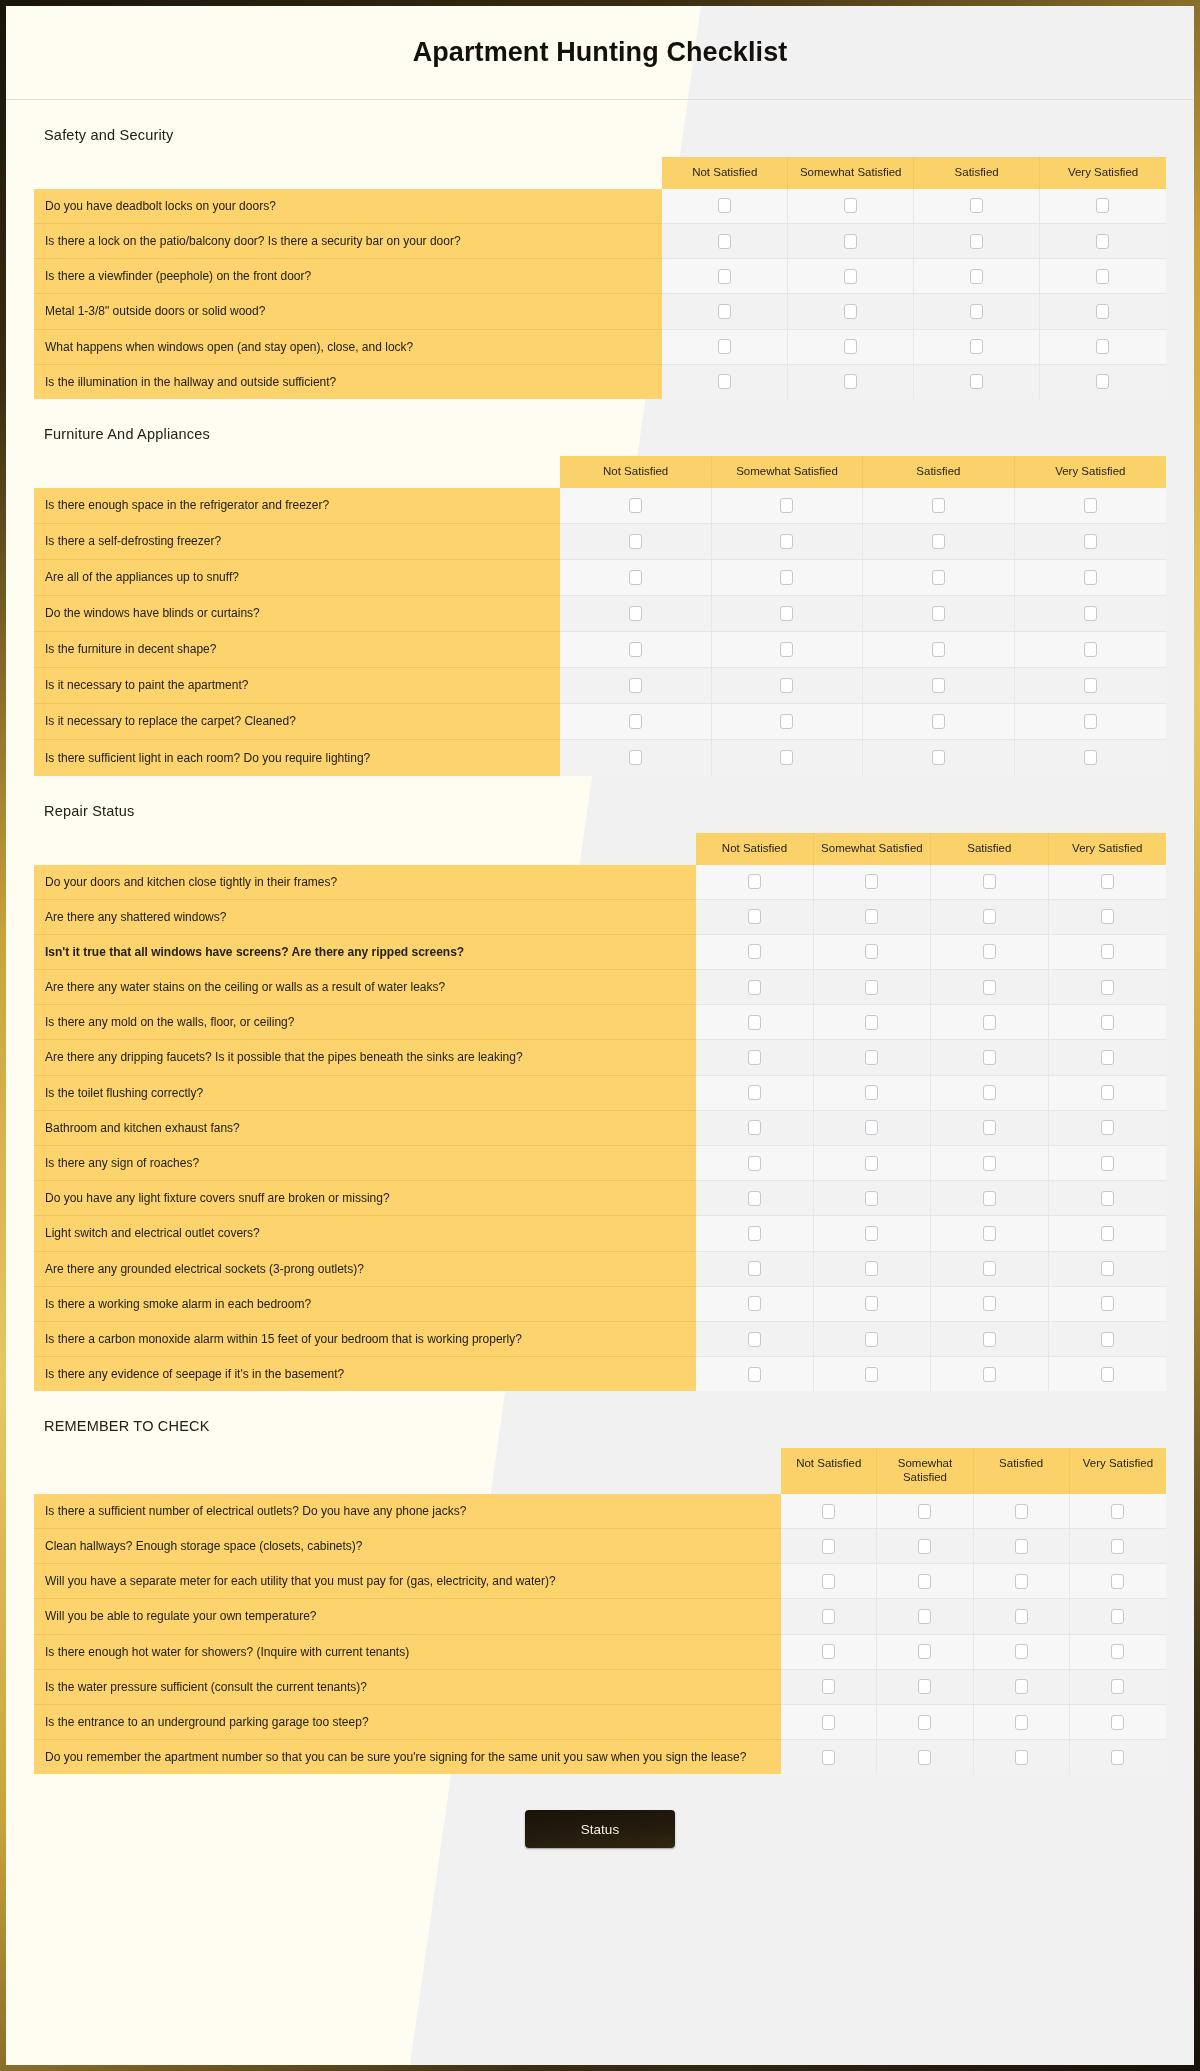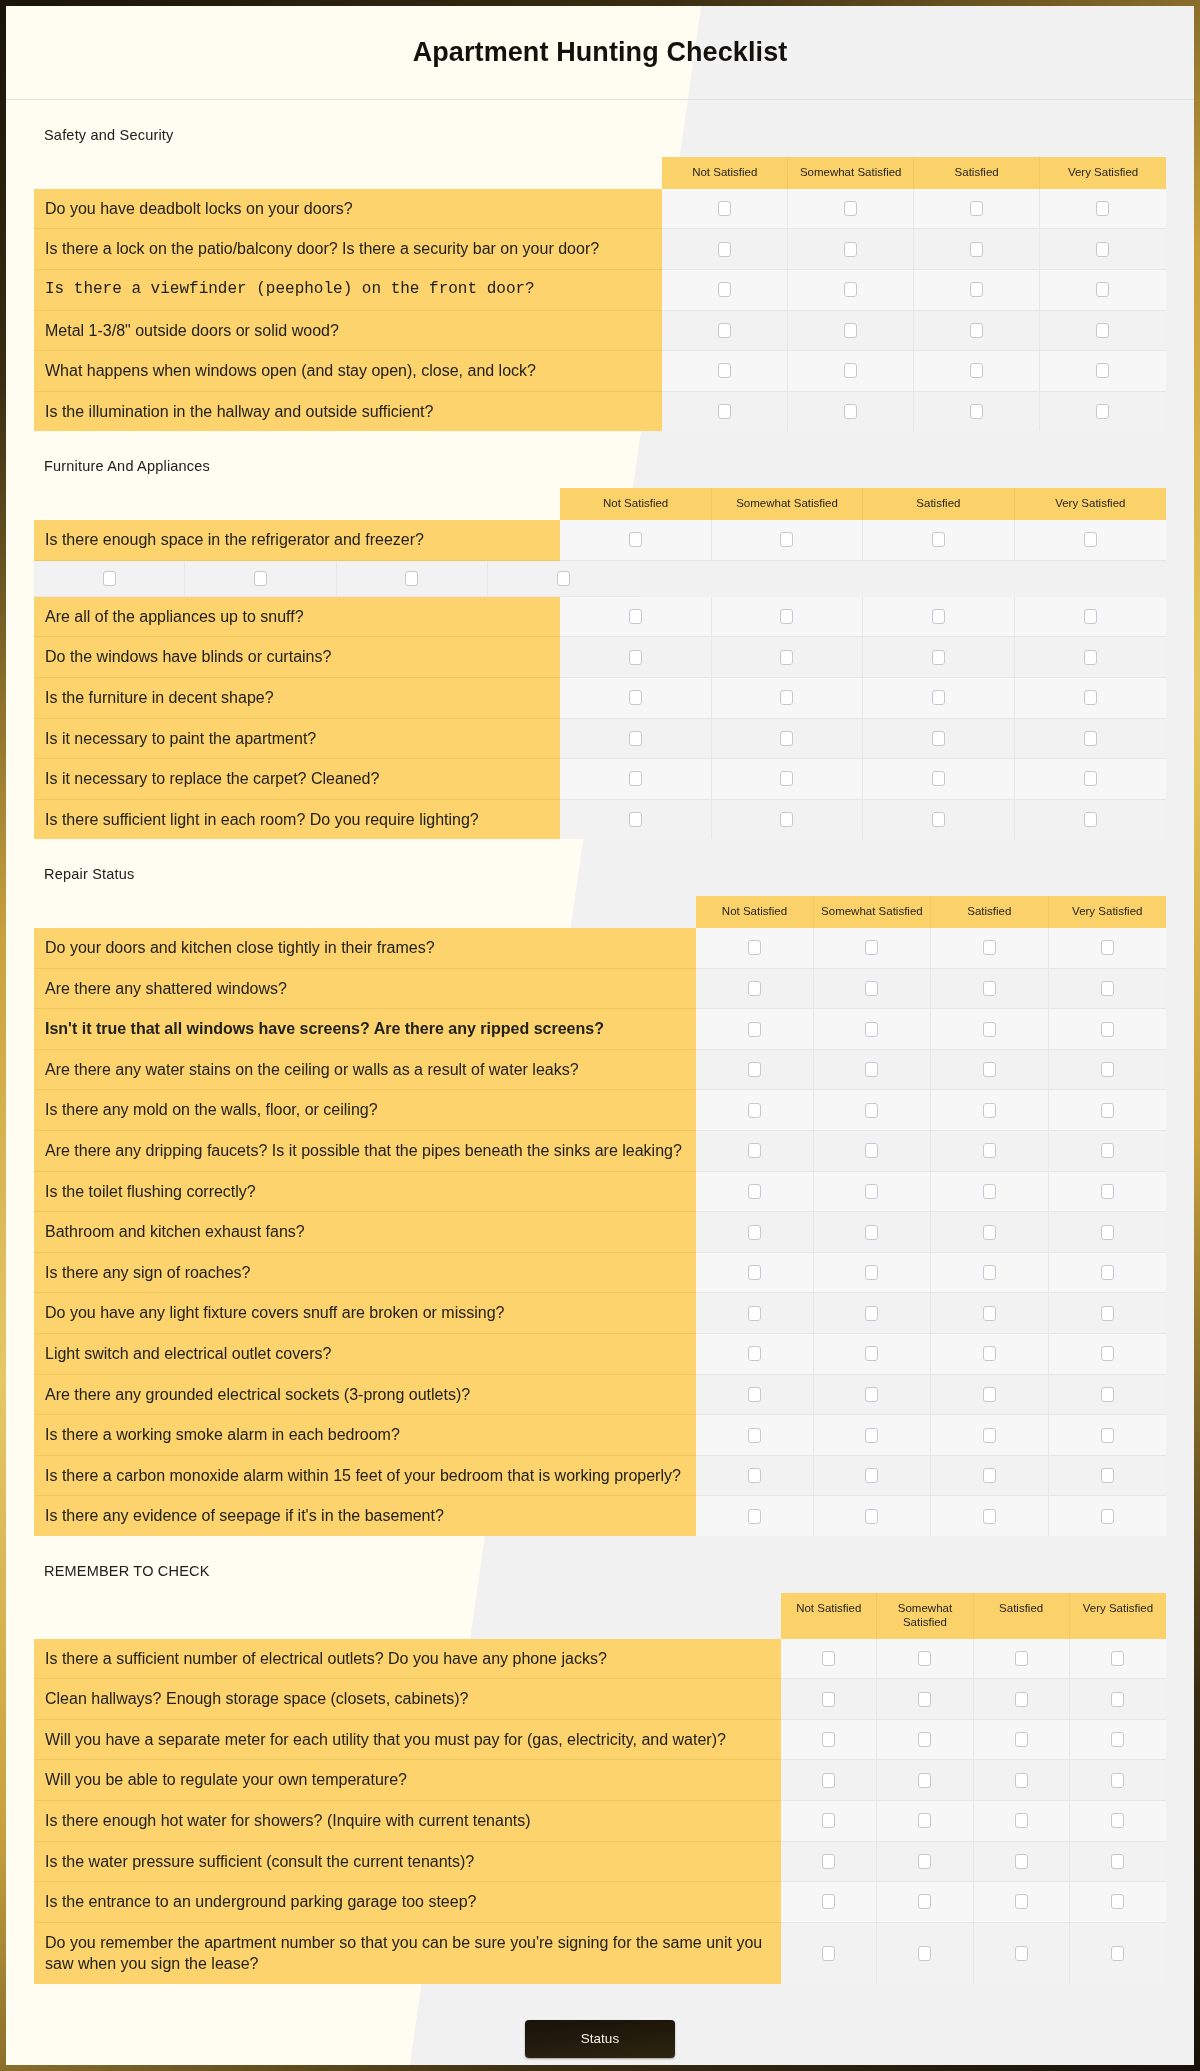--- a/index.html
+++ b/index.html
@@ -93,21 +93,21 @@
 
   .matrix-body { display: block; }
   .mrow {
     display: flex;
     align-items: stretch;
   }
   .qcell {
     flex: 1 1 auto;
     background: #fcd36c;
     color: #23211d;
-    font-size: 16px;
+    font-size: 12px;
     line-height: 1.35;
     padding: 9px 11px;
     display: flex;
     align-items: center;
     border-bottom: 1px solid #eec85f;
   }
   .mrow:last-child .qcell { border-bottom: none; }
   .ocell {
     background: #f7f7f7;
     border-right: 1px solid #e7e7e7;
@@ -196,21 +196,21 @@
                 <div class="ocell" style="flex: 0 0 11.125%; width: 11.125%;">
                   <div class="cbox"></div>
                 </div>
                 <div class="ocell" style="flex: 0 0 11.125%; width: 11.125%;">
                   <div class="cbox"></div>
                 </div>
                 <div class="ocell" style="flex: 0 0 11.125%; width: 11.125%;">
                   <div class="cbox"></div>
                 </div>
               </div>
-              <div class="mrow" style="min-height: 26px; font-family: Liberation Mono, monospace;">
+              <div class="mrow" style="min-height: 26px;">
                 <div class="qcell" style="flex: 0 0 55.5%; width: 55.5%;">Is there a viewfinder (peephole) on the front door?</div>
                 <div class="ocell" style="flex: 0 0 11.125%; width: 11.125%;">
                   <div class="cbox"></div>
                 </div>
                 <div class="ocell" style="flex: 0 0 11.125%; width: 11.125%;">
                   <div class="cbox"></div>
                 </div>
                 <div class="ocell" style="flex: 0 0 11.125%; width: 11.125%;">
                   <div class="cbox"></div>
                 </div>
@@ -286,20 +286,21 @@
                   <div class="cbox"></div>
                 </div>
                 <div class="ocell" style="flex: 0 0 13.375%; width: 13.375%;">
                   <div class="cbox"></div>
                 </div>
                 <div class="ocell" style="flex: 0 0 13.375%; width: 13.375%;">
                   <div class="cbox"></div>
                 </div>
               </div>
               <div class="mrow" style="min-height: 36px;">
+                <div class="qcell" style="flex: 0 0 46.5%; width: 46.5%;">Is there a self-defrosting freezer?</div>
                 <div class="ocell" style="flex: 0 0 13.375%; width: 13.375%;">
                   <div class="cbox"></div>
                 </div>
                 <div class="ocell" style="flex: 0 0 13.375%; width: 13.375%;">
                   <div class="cbox"></div>
                 </div>
                 <div class="ocell" style="flex: 0 0 13.375%; width: 13.375%;">
                   <div class="cbox"></div>
                 </div>
                 <div class="ocell" style="flex: 0 0 13.375%; width: 13.375%;">

